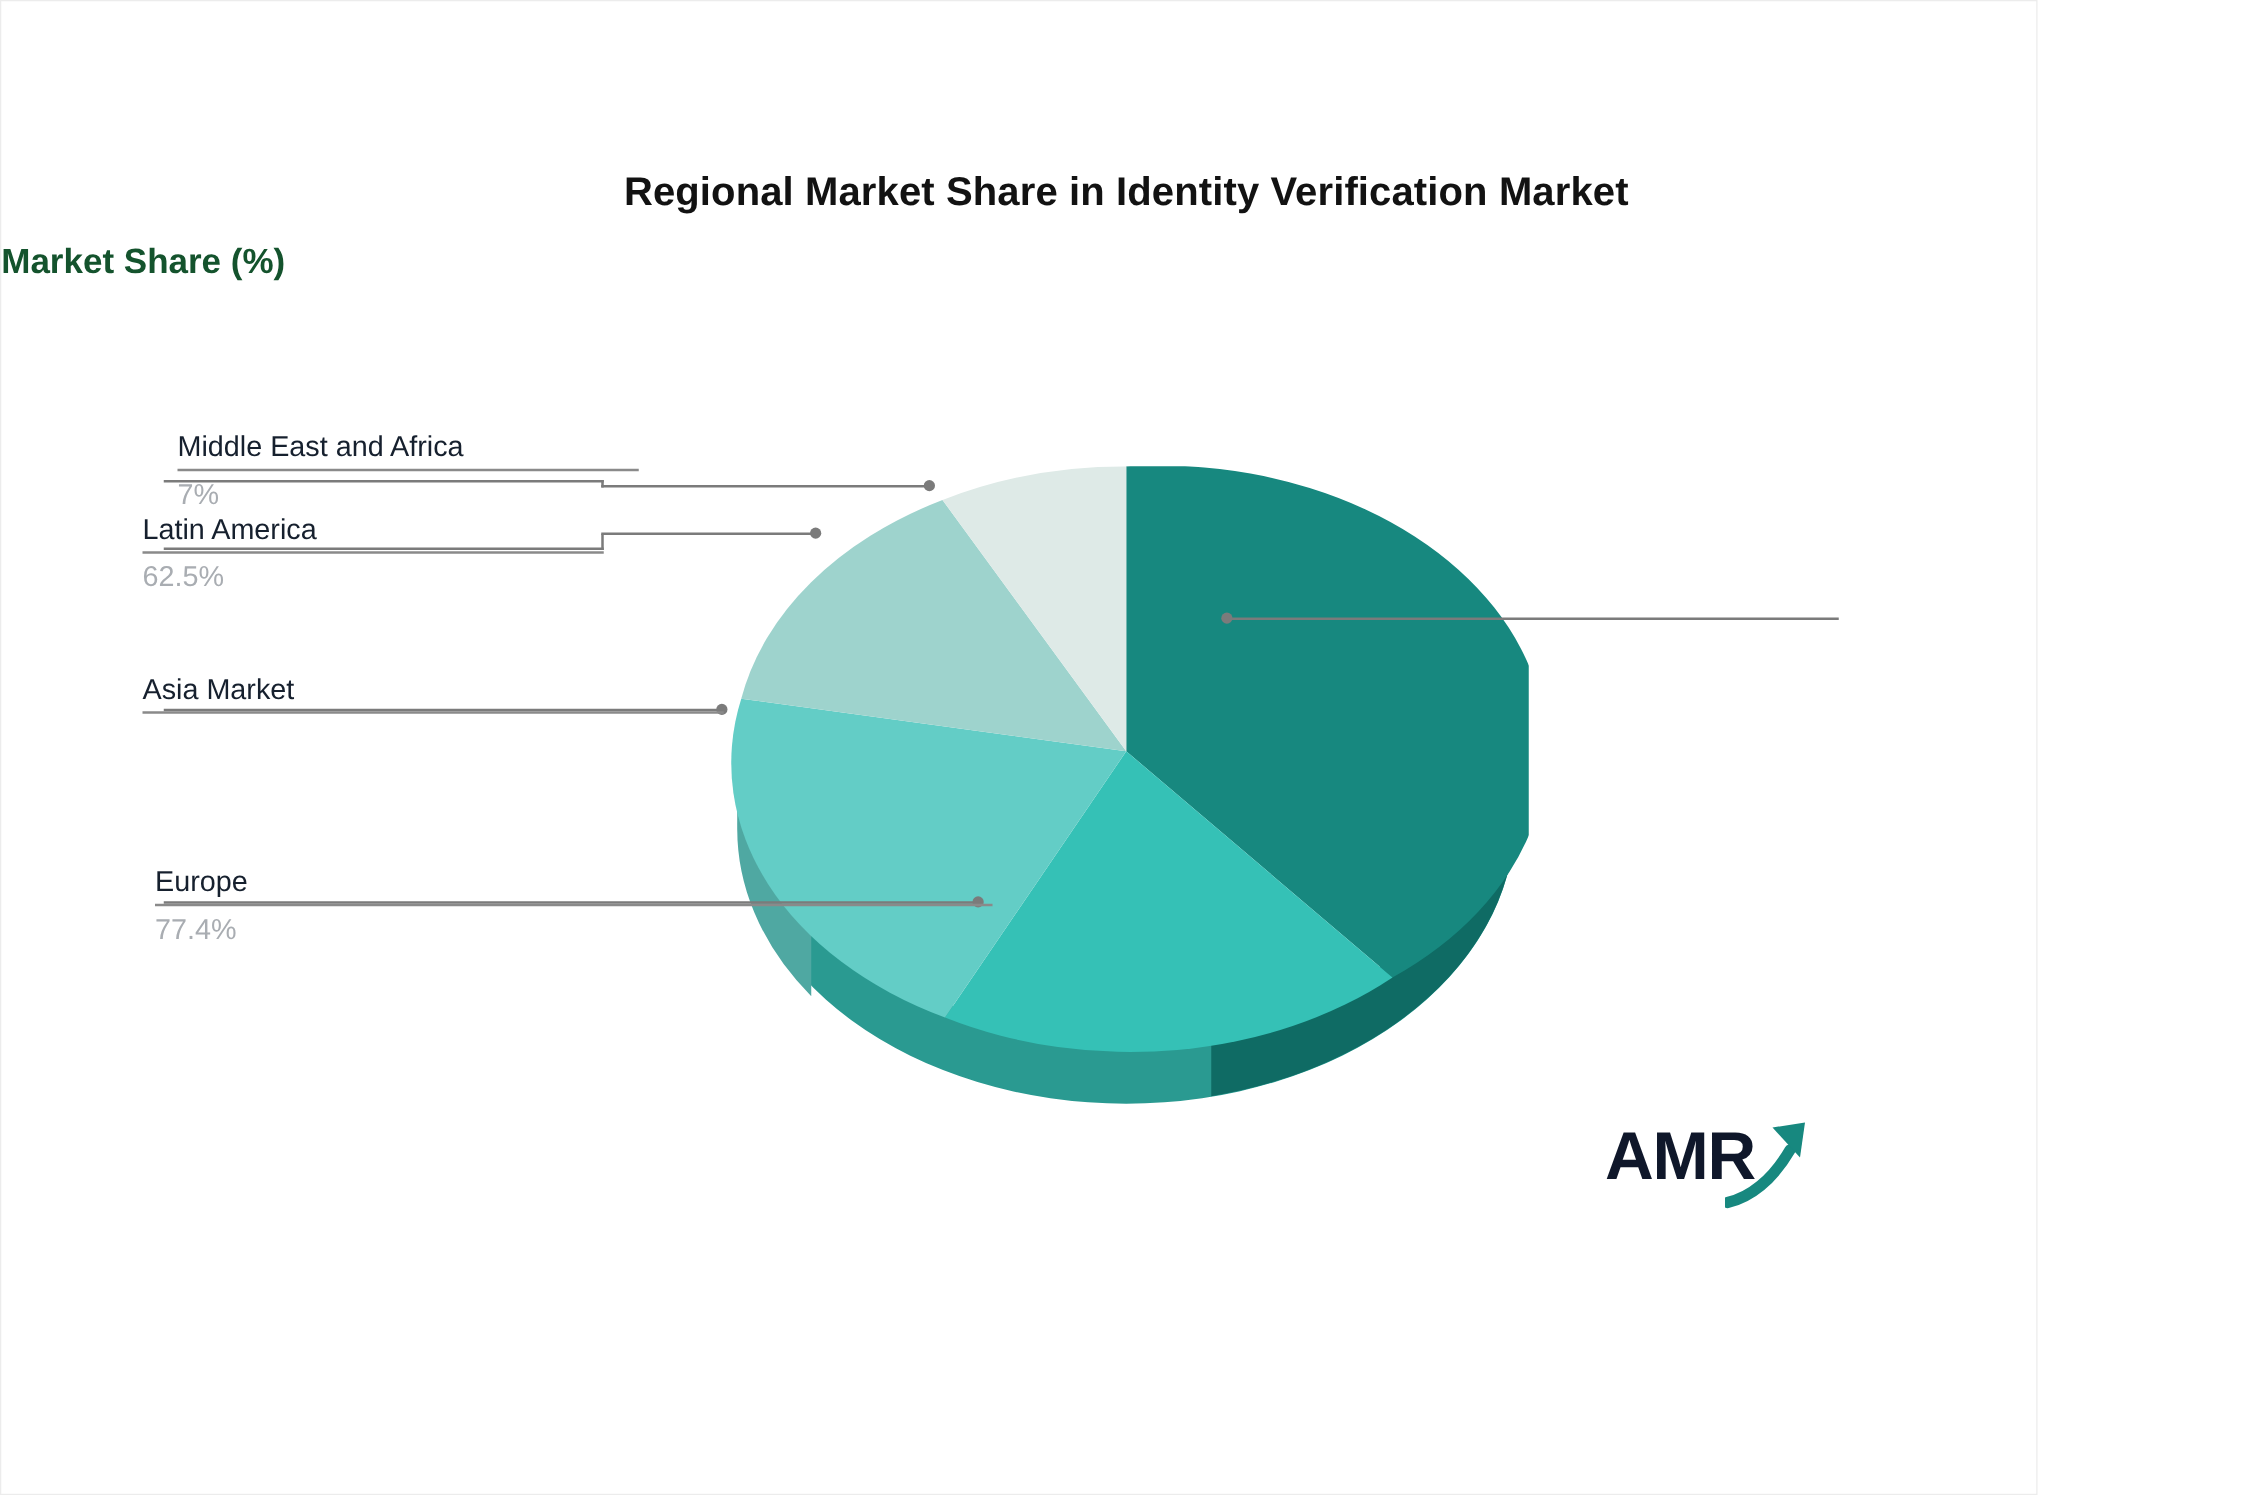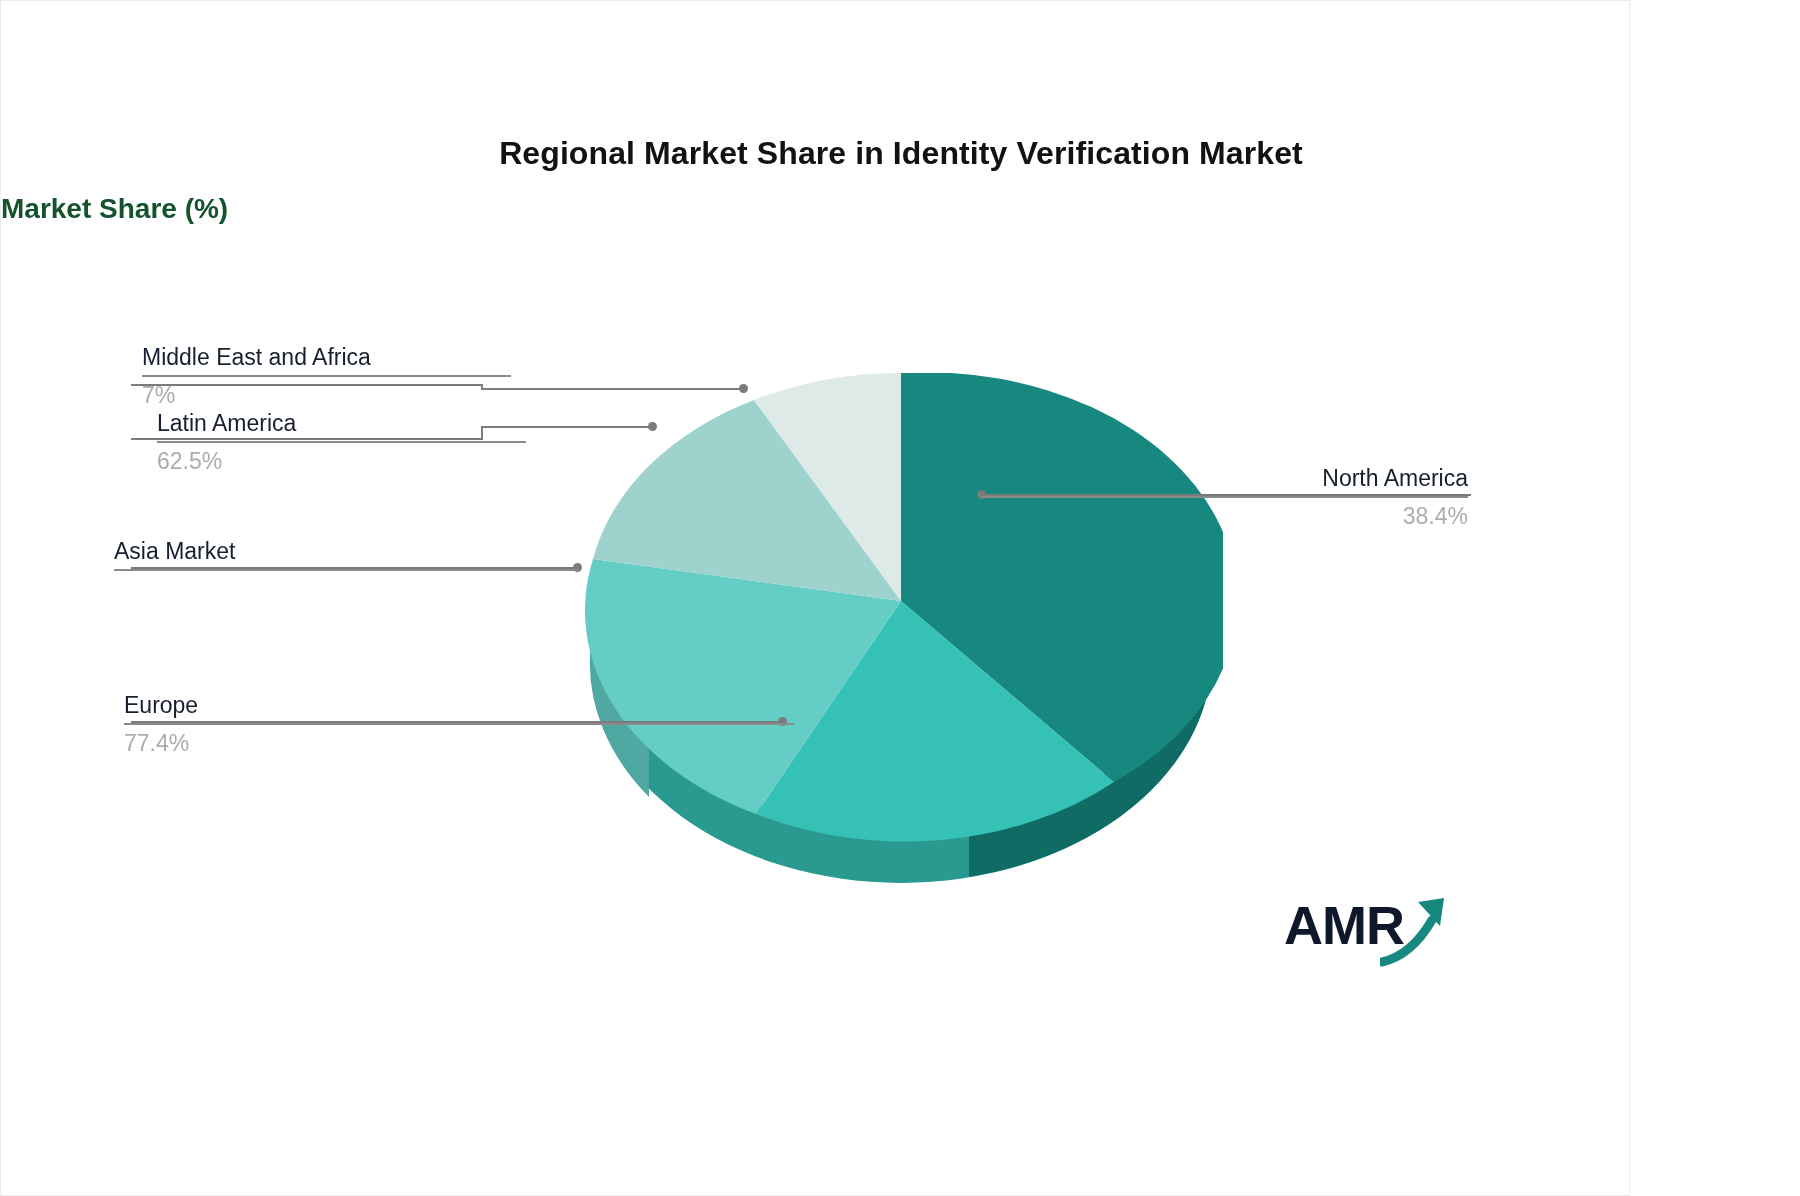--- a/index.html
+++ b/index.html
@@ -128,42 +128,37 @@
 
   <div class="leader h" style="left:980px;top:493px;width:490px;"></div>
   <div class="dot" style="left:976px;top:489px;"></div>
 
   <div class="label-block" style="left:113px;top:342px;width:369px;margin-left:28px;">
     <div class="lbl">Middle East and Africa</div>
     <div class="rule"></div>
     <div class="val">7%</div>
   </div>
 
-  <div class="label-block" style="left:113px;top:408px;width:369px;margin-left:43px;">
+  <div class="label-block" style="left:113px;top:408px;width:369px;">
     <div class="lbl">Latin America</div>
     <div class="rule"></div>
     <div class="val">62.5%</div>
   </div>
 
   <div class="label-block" style="left:113px;top:536px;width:465px;">
     <div class="lbl">Asia Market</div>
     <div class="rule"></div>
   </div>
 
   <div class="label-block" style="left:123px;top:690px;width:670px;">
     <div class="lbl">Europe</div>
     <div class="rule"></div>
     <div class="val">77.4%</div>
   </div>
 
-  <div class="label-block right" style="left:980px;top:463px;width:487px;">
-    <div class="lbl">North America</div>
-    <div class="rule"></div>
-    <div class="val">38.4%</div>
-  </div>
 
   <div class="logo">
     <div class="logo-text">AMR</div>
     <svg class="logo-arrow" width="80" height="72" viewBox="0 0 80 72">
       <path d="M 2 66 C 20 62 38 48 52 24" stroke="#17887f" stroke-width="9" fill="none" stroke-linecap="round"></path>
       <path d="M 38 6 L 64 2 L 60 30 Z" fill="#17887f"></path>
     </svg>
   </div>
 
 </div>

